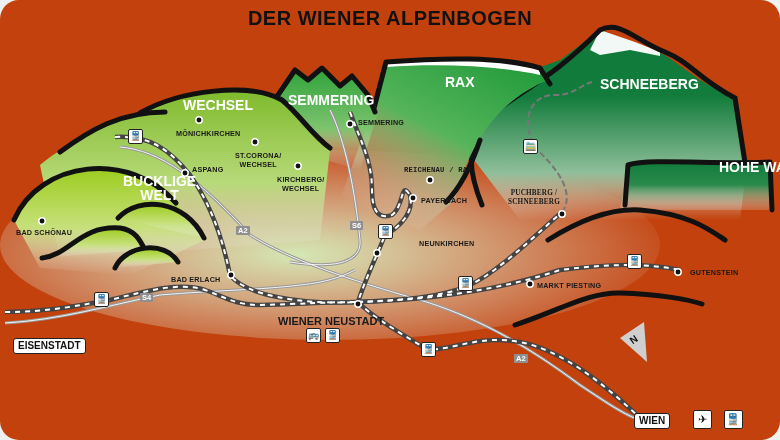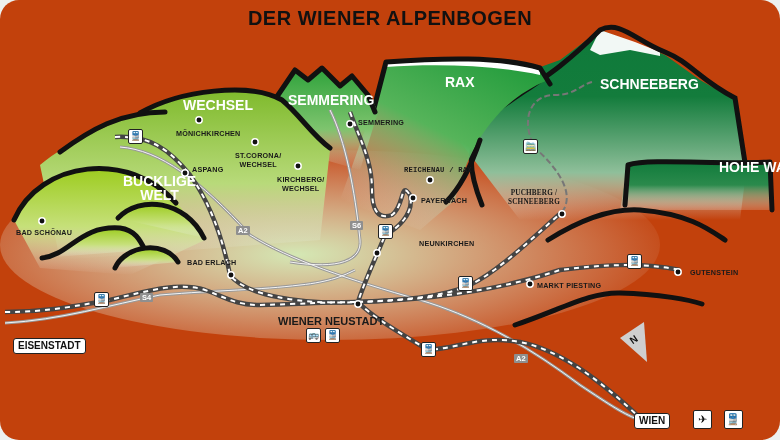--- a/index.html
+++ b/index.html
@@ -160,21 +160,21 @@
   </div>
   <div class="place" style="left:358px;top:118px;">SEMMERING</div>
   <div class="place" style="left:404px;top:166px;font-family:Liberation Mono, monospace;">REICHENAU / RAX</div>
   <div class="place" style="left:421px;top:196px;">PAYERBACH</div>
   <div class="place" style="left:508px;top:189px;font-family:Liberation Serif, serif;">
     <div>PUCHBERG /</div>
     <div>SCHNEEBERG</div>
   </div>
   <div class="place" style="left:385px;top:239px;margin-left:34px;">NEUNKIRCHEN</div>
   <div class="place" style="left:16px;top:228px;">BAD SCHÖNAU</div>
-  <div class="place" style="left:171px;top:258px;margin-left:16px;">BAD ERLACH</div>
+  <div class="place" style="left:171px;top:275px;">BAD ERLACH</div>
   <div class="place" style="left:537px;top:281px;">MARKT PIESTING</div>
   <div class="place" style="left:690px;top:268px;">GUTENSTEIN</div>
   <div class="city" style="left:278px;top:315px;">WIENER NEUSTADT</div>
 
   <div class="boxlabel" style="left:13px;top:338px;text-align:right;">EISENSTADT</div>
   <div class="boxlabel" style="left:634px;top:413px;text-align:center;">WIEN</div>
 
   <div class="road" style="left:236px;top:226px;">A2</div>
   <div class="road" style="left:514px;top:354px;">A2</div>
   <div class="road" style="left:350px;top:221px;">S6</div>

